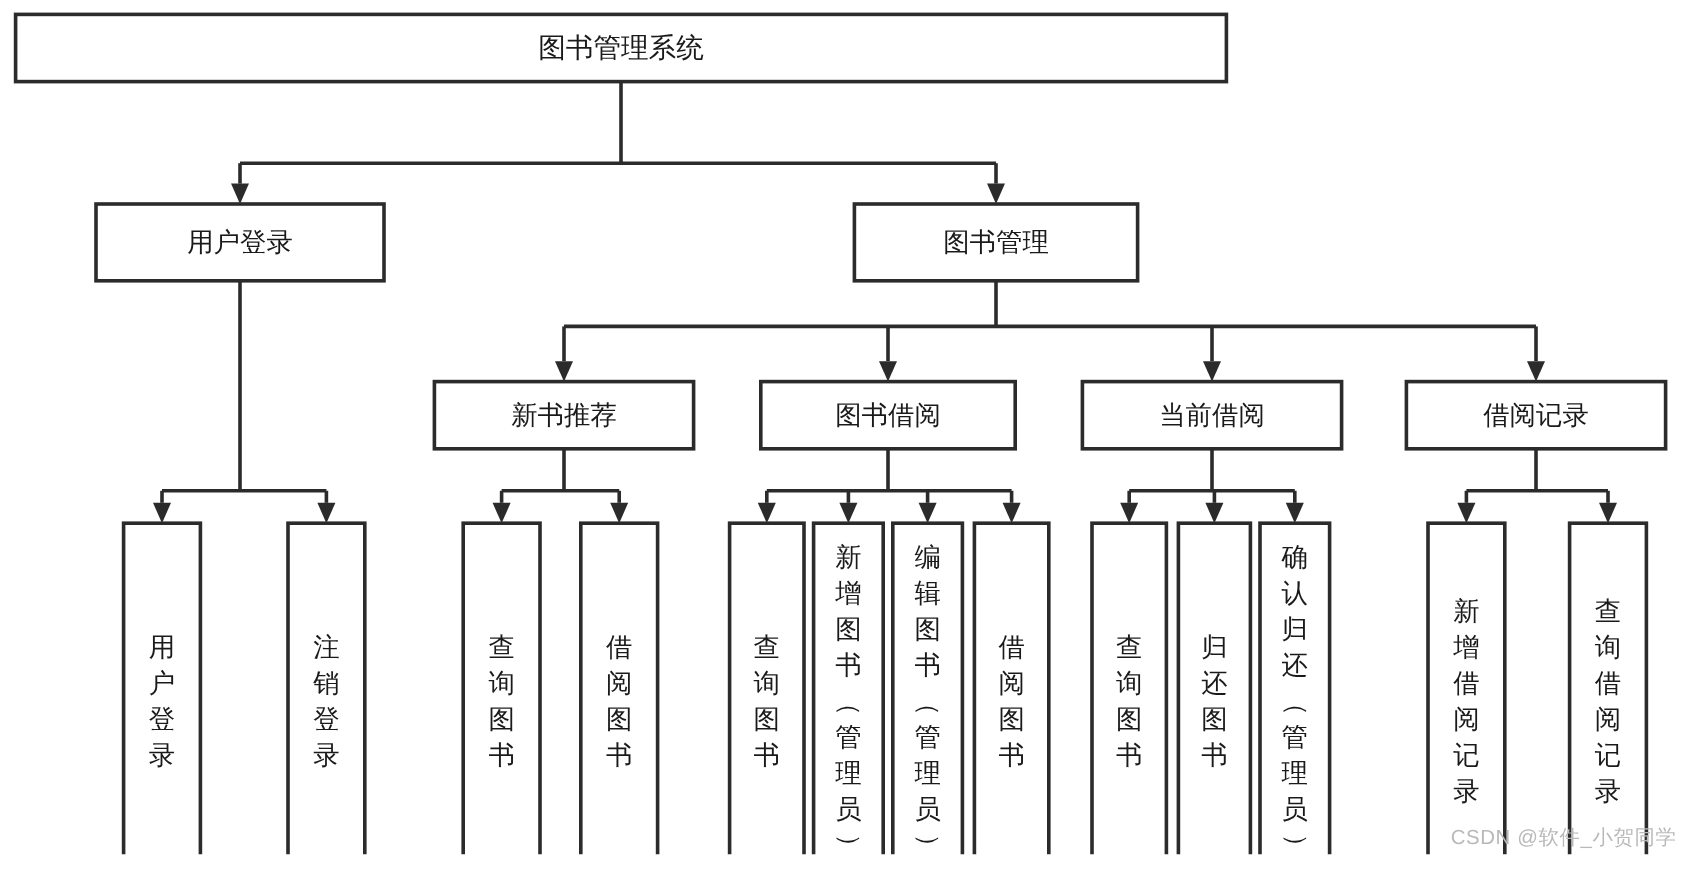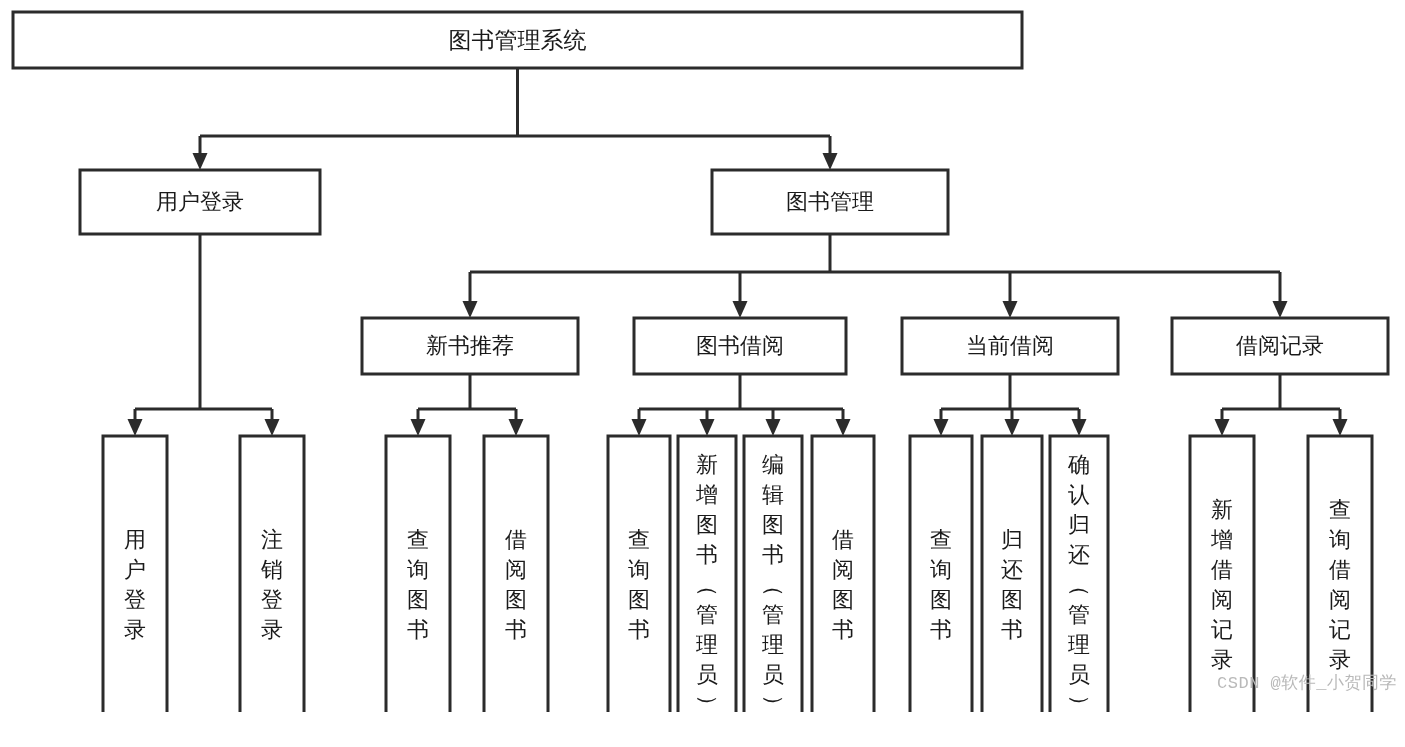--- a/index.html
+++ b/index.html
@@ -59,22 +59,22 @@
   .leaf-label-char {
     fill: #1a1a1a;
     font-family: "DejaVu Sans", "Liberation Sans", sans-serif;
     font-size: 22px;
     text-anchor: middle;
     dominant-baseline: middle;
   }
   .watermark {
     position: absolute;
     right: 8px;
-    bottom: 18px;
-    font-family: Liberation Mono, monospace;
+    bottom: 3px;
+    font-family: Liberation Sans, sans-serif;
     font-size: 17px;
     color: #b9b9b9;
     letter-spacing: 0.5px;
     white-space: nowrap;
     user-select: none;
     margin-top: 12px;
   }
 </style>
 </head>
 <body>

